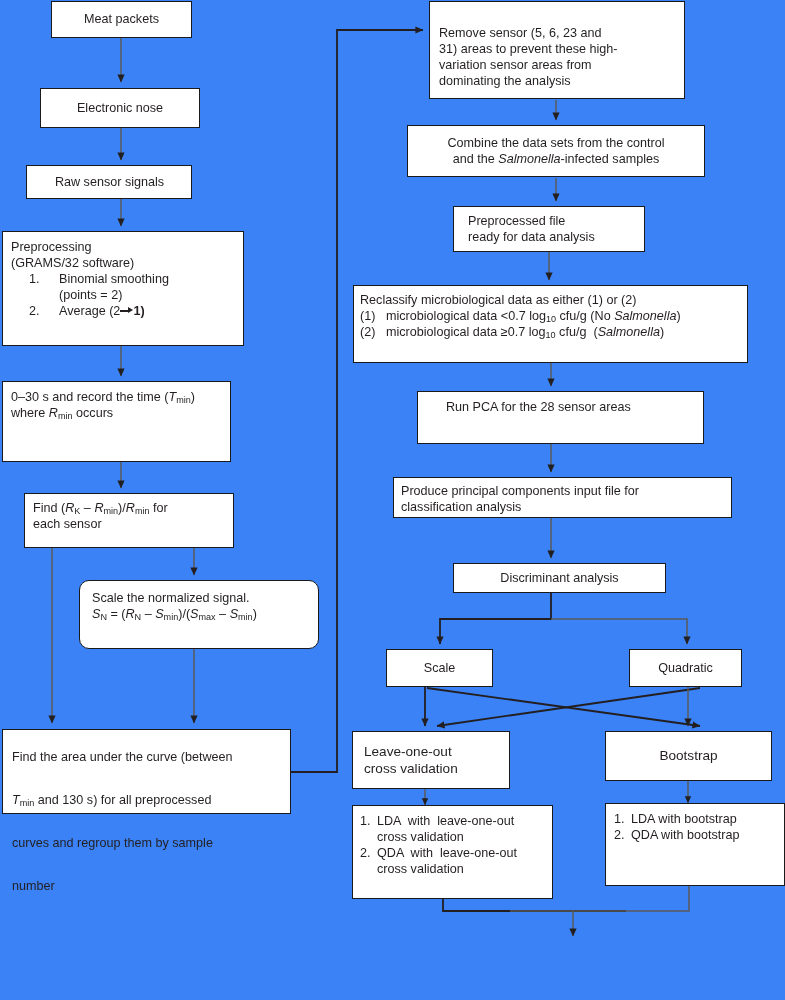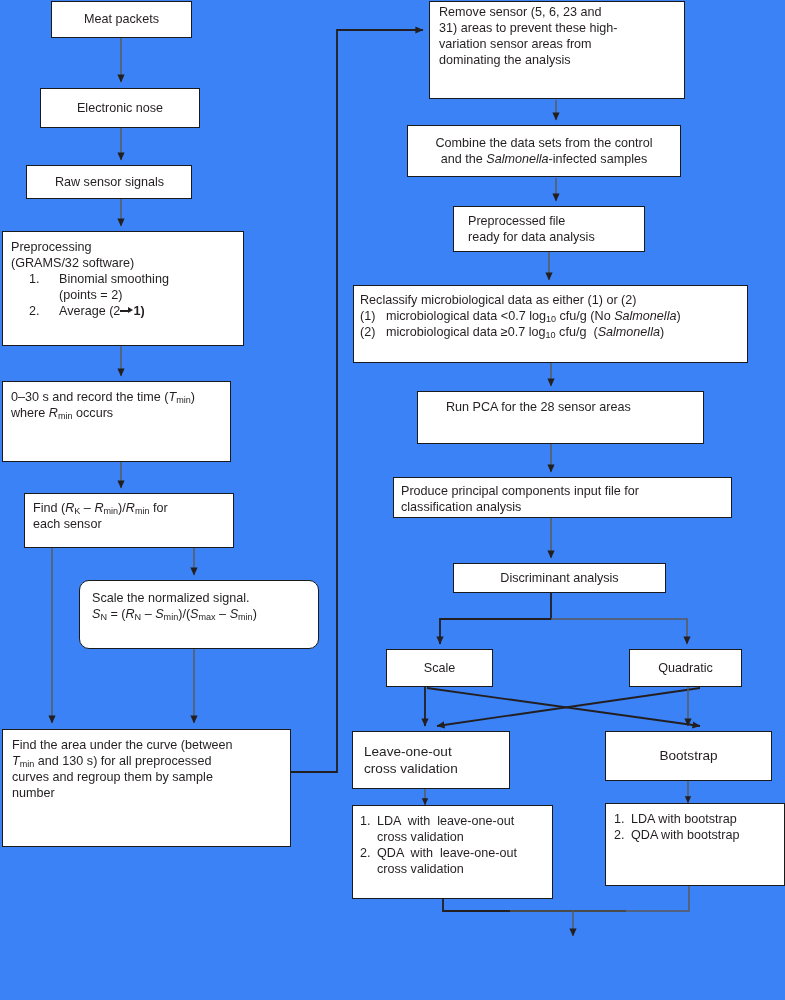--- a/index.html
+++ b/index.html
@@ -217,35 +217,35 @@
   <div class="node" style="left:24px; top:493px; width:210px; height:55px; padding:6px 8px;">
     <span class="ln"><span>Find (</span><i>R</i><sub>K</sub><span> – </span><i>R</i><sub>min</sub><span>)/</span><i>R</i><sub>min</sub><span> for</span></span>
     <span class="ln">each sensor</span>
   </div>
 
   <div class="node" style="left:79px; top:580px; width:240px; height:69px; padding:9px 12px;border-radius:10px;">
     <span class="ln">Scale the normalized signal.</span>
     <span class="ln"><i>S</i><sub>N</sub><span> = (</span><i>R</i><sub>N</sub><span> – </span><i>S</i><sub>min</sub><span>)/(</span><i>S</i><sub>max</sub><span> – </span><i>S</i><sub>min</sub><span>)</span></span>
   </div>
 
-  <div class="node" style="left:2px; top:729px; width:289px; height:118px; padding:7px 9px;">
+  <div class="node" style="left:2px; top:729px; width:289px; height:85px; padding:19px 9px;gap:27px;">
     <span class="ln">Find the area under the curve (between</span>
     <span class="ln"><i>T</i><sub>min</sub><span> and 130 s) for all preprocessed</span></span>
     <span class="ln">curves and regroup them by sample</span>
     <span class="ln">number</span>
   </div>
 
-  <div class="node" style="left:429px; top:1px; width:256px; height:98px; padding:2px 9px;">
+  <div class="node" style="left:429px; top:1px; width:256px; height:98px; padding:23px 9px;">
     <span class="ln">Remove sensor (5, 6, 23 and</span>
     <span class="ln">31) areas to prevent these high-</span>
     <span class="ln">variation sensor areas from</span>
     <span class="ln">dominating the analysis</span>
   </div>
 
-  <div class="node center" style="left:407px; top:125px; width:274px; height:52px; padding:14px 8px;">
+  <div class="node center" style="left:407px; top:125px; width:298px; height:52px; padding:14px 8px;">
     <span class="ln">Combine the data sets from the control</span>
     <span class="ln"><span>and the </span><i>Salmonella</i><span>-infected samples</span></span>
   </div>
 
   <div class="node vcenter" style="left:453px; top:206px; width:192px; height:46px; padding-left:14px;">
     <span class="ln">Preprocessed file</span>
     <span class="ln">ready for data analysis</span>
   </div>
 
   <div class="node" style="left:353px; top:285px; width:395px; height:78px; padding:6px 6px;">

